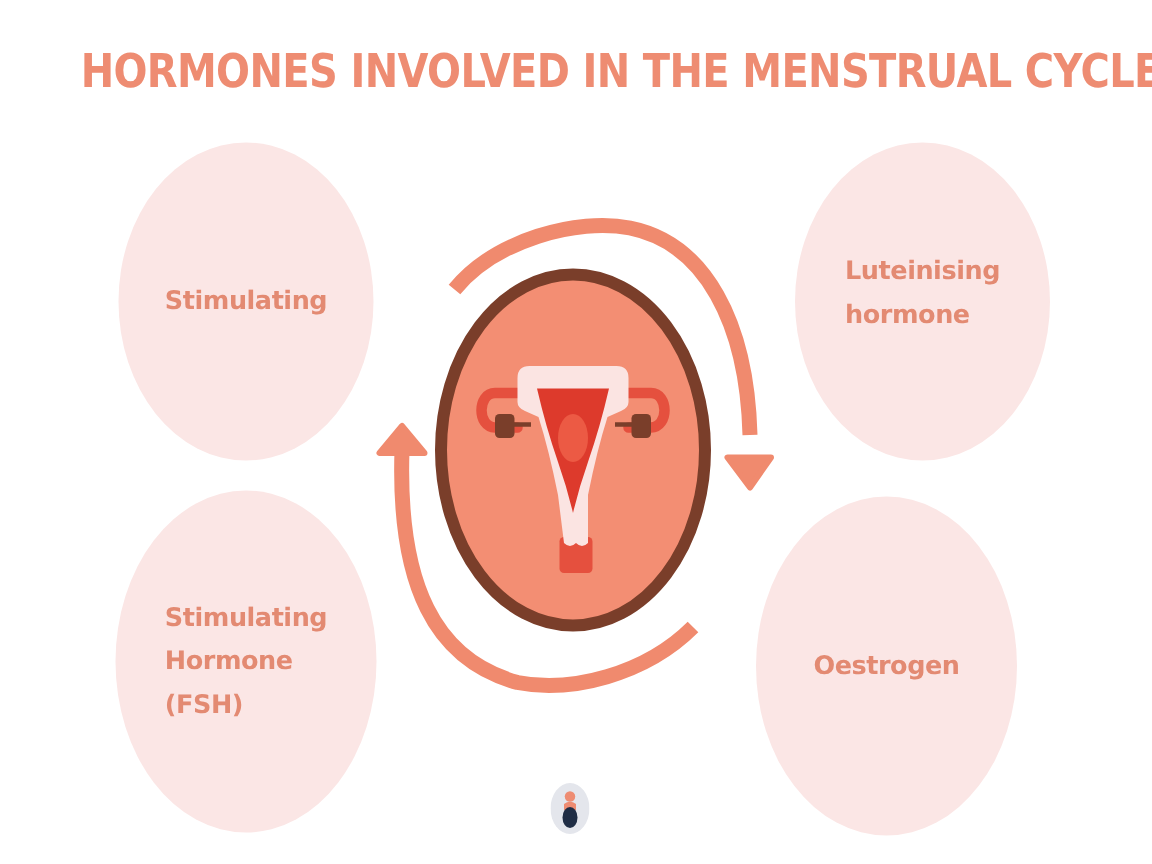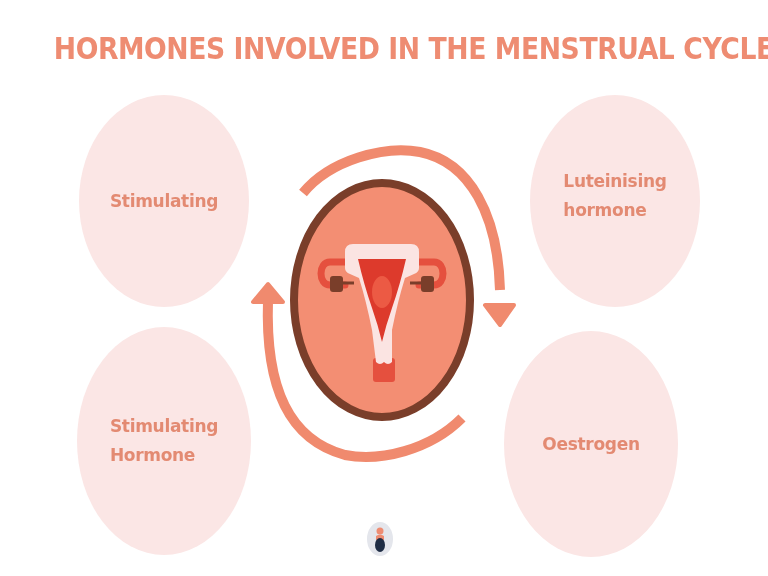--- a/index.html
+++ b/index.html
@@ -36,20 +36,21 @@
   <div class="bubble-label" style="margin-top:-10px;">
     <span>Luteinising</span>
     <span>hormone</span>
   </div>
 </div>
 
 <div class="bubble" id="b-bl">
   <div class="bubble-label">
     <span>Stimulating</span>
     <span>Hormone</span>
+    <span>(FSH)</span>
   </div>
 </div>
 
 <div class="bubble" id="b-br">
   <div class="bubble-label">
     <span>Oestrogen</span>
   </div>
 </div>
 
 <svg class="center" width="768" height="576" viewBox="0 0 768 576">

